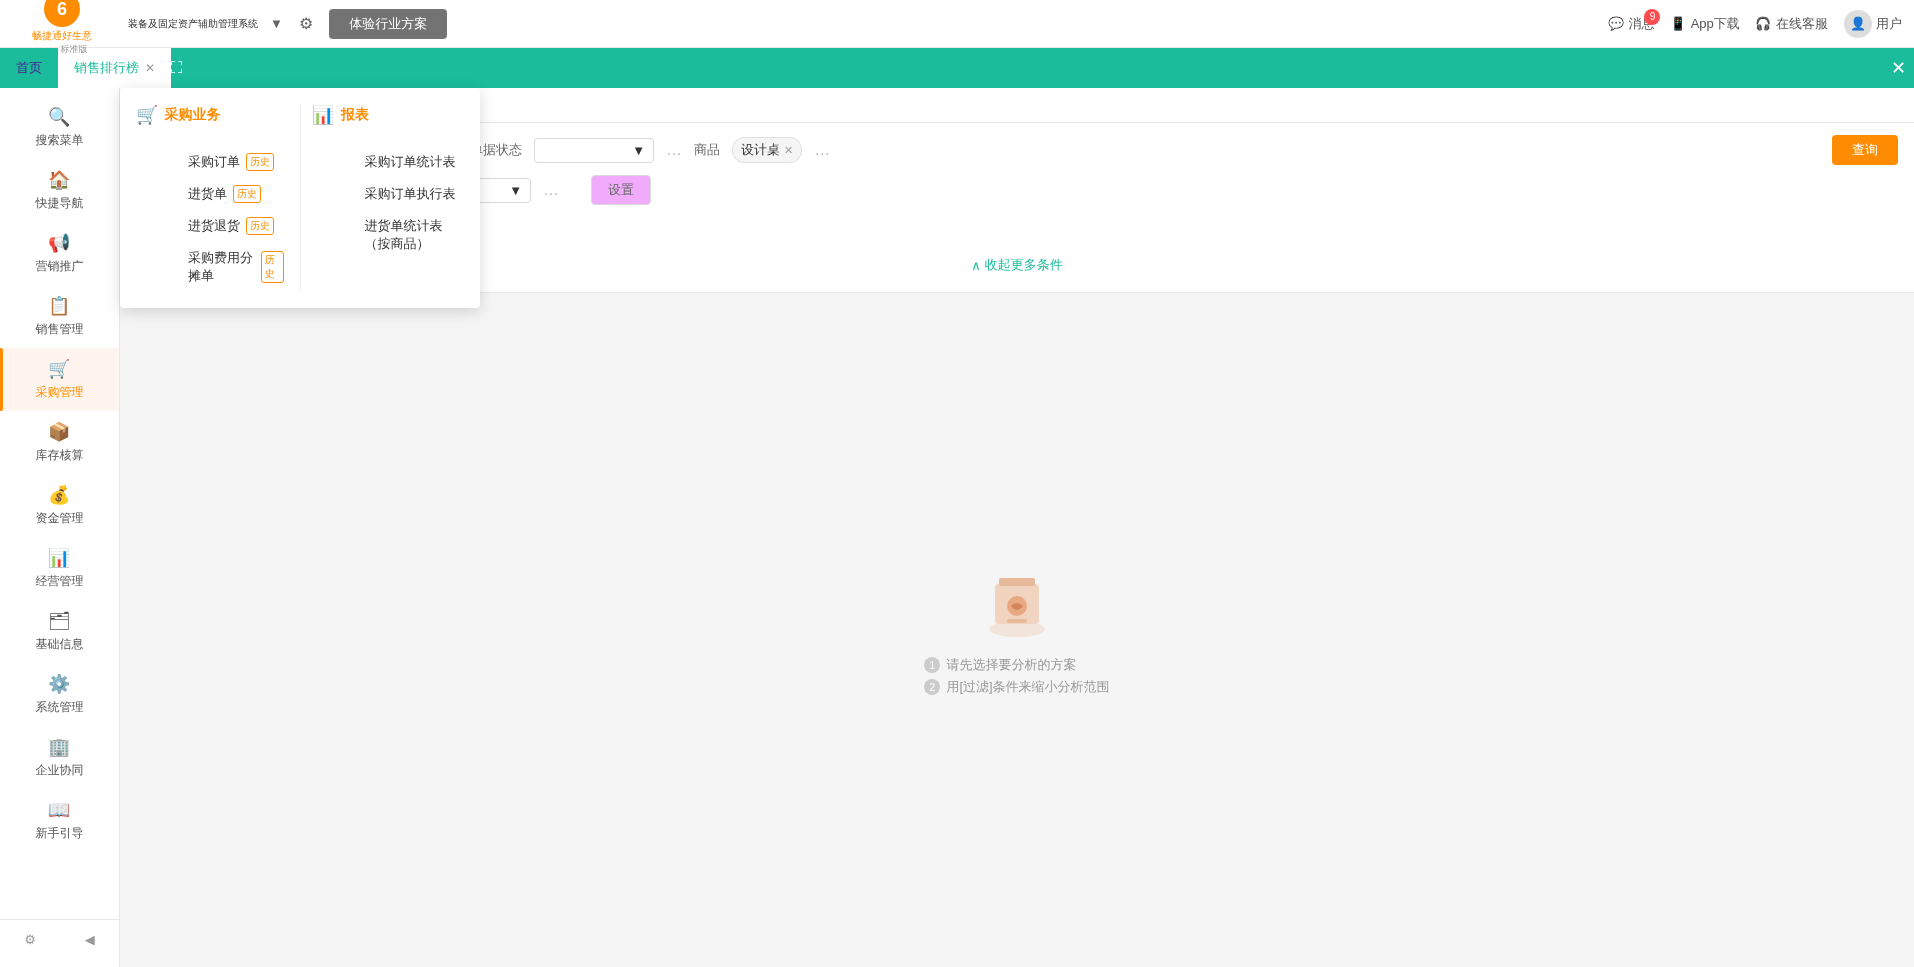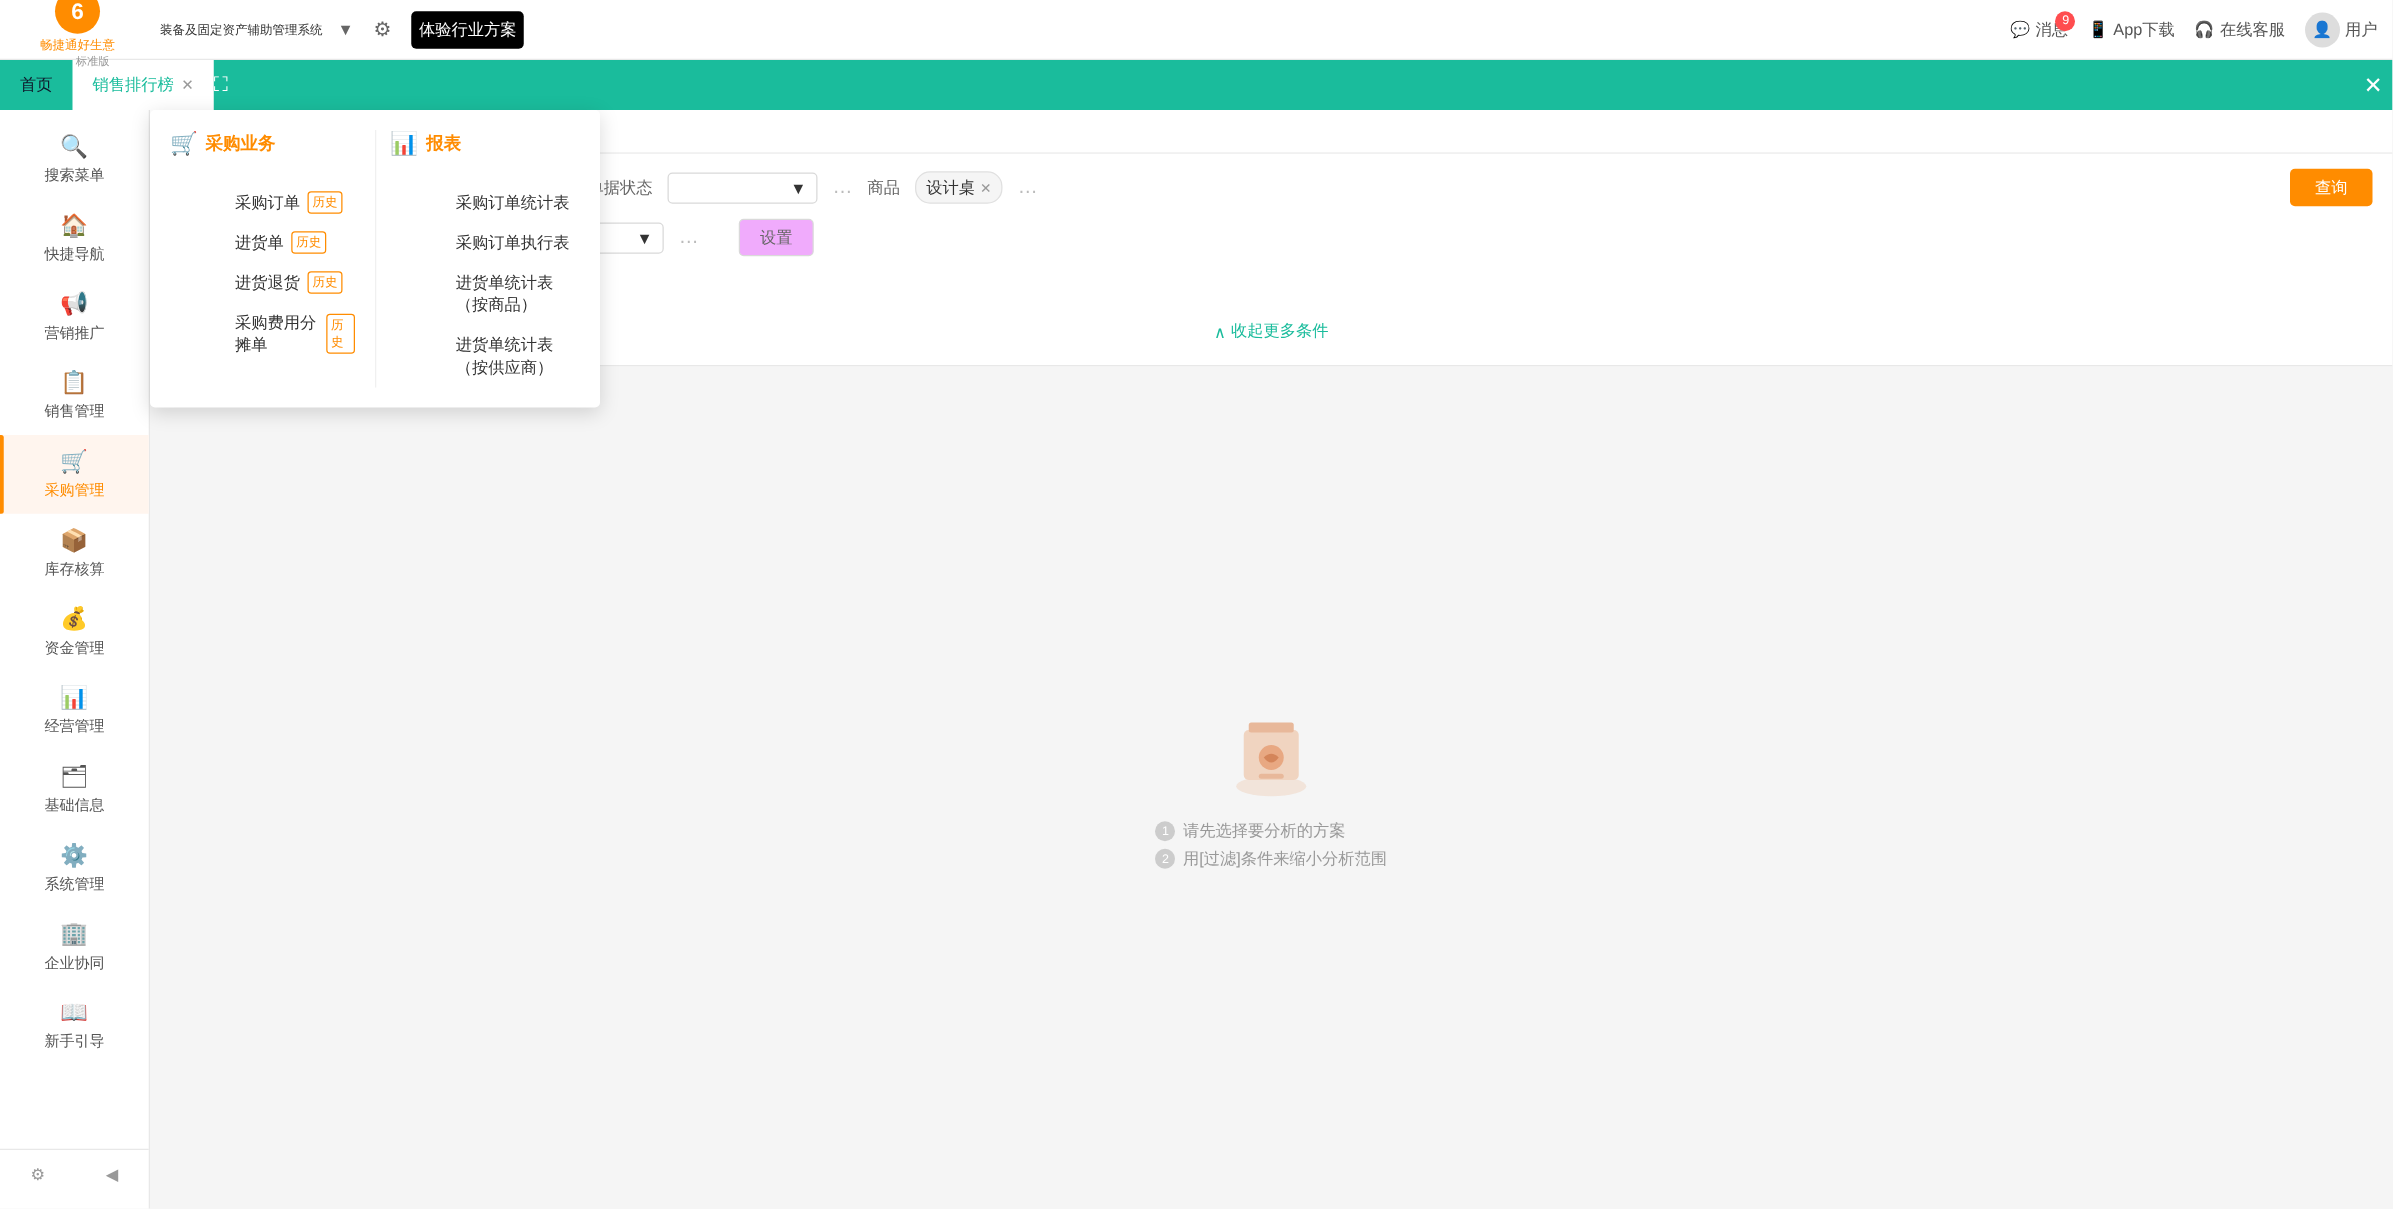--- a/index.html
+++ b/index.html
@@ -8,30 +8,30 @@
     
     .topbar { display: flex; align-items: center; height: 48px; background: #fff; border-bottom: 1px solid #e8e8e8; padding: 0 12px; gap: 8px; position: relative; z-index: 100; }
     .logo-area { display: flex; flex-direction: column; align-items: center; justify-content: center; width: 100px; }
     .logo-icon { width: 36px; height: 36px; background: #ff8c00; border-radius: 50%; display: flex; align-items: center; justify-content: center; }
     .logo-icon span { color: #fff; font-size: 18px; font-weight: bold; }
     .logo-label { font-size: 10px; color: #ff8c00; margin-top: 2px; }
     .logo-sub { font-size: 9px; color: #999; margin-left: 24px; }
     .system-title { color: #333; font-size: 10px; margin-left: 8px; }
     .dropdown-arrow { color: #666; margin-left: 4px; cursor: pointer; }
     .gear-btn { color: #666; font-size: 16px; cursor: pointer; margin-left: 8px; }
-    .trial-btn { background: #000000; color: #fff; border: none; border-radius: 4px; padding: 6px 6px; font-size: 13px; cursor: pointer; margin-left: 8px; }
+    .trial-btn { background: #737373; color: #fff; border: none; border-radius: 4px; padding: 6px 20px; font-size: 13px; cursor: pointer; margin-left: 8px; }
 
     .topbar-right { margin-left: auto; display: flex; align-items: center; gap: 16px; }
     .topbar-right-item { display: flex; align-items: center; gap: 4px; color: #555; font-size: 13px; cursor: pointer; position: relative; }
     .badge { background: #ff4d4f; color: #fff; border-radius: 50%; width: 16px; height: 16px; font-size: 10px; display: flex; align-items: center; justify-content: center; position: absolute; top: -6px; right: -6px; }
     .avatar { width: 28px; height: 28px; border-radius: 50%; background: #ddd; display: flex; align-items: center; justify-content: center; }
 
     
     .tabbar { display: flex; align-items: center; height: 40px; background: #1abc9c; padding: 0; position: relative; z-index: 99; }
-    .tab { display: flex; align-items: center; height: 100%; padding: 0 16px; color: #0f172a; cursor: pointer; font-size: 13px; gap: 6px; }
+    .tab { display: flex; align-items: center; height: 100%; padding: 0 16px; color: #4c1d95; cursor: pointer; font-size: 13px; gap: 6px; }
     .tab.active { background: #fff; color: #1abc9c; }
     .tab-close { font-size: 12px; color: #999; cursor: pointer; }
     .tabbar-close { margin-left: auto; margin-right: 8px; color: #fff; font-size: 18px; cursor: pointer; }
     .tabbar-expand { color: #fff; font-size: 16px; cursor: pointer; margin-right: 8px; }
 
     
     .layout { display: flex; height: calc(967px - 88px); }
     .sidebar { width: 120px; background: #fff; border-right: 1px solid #e8e8e8; display: flex; flex-direction: column; padding: 8px 0; }
     .sidebar-item { display: flex; flex-direction: column; align-items: center; padding: 10px 0; cursor: pointer; color: #555; font-size: 12px; gap: 4px; position: relative; }
     .sidebar-item.active { background: #fff5ee; color: #ff8c00; }
@@ -329,17 +329,14 @@
 
     <div class="menu-item">
       <span>采购订单统计表</span>
     </div>
     <div class="menu-item">
       <span>采购订单执行表</span>
     </div>
     <div class="menu-item">
       <span>进货单统计表（按商品）</span>
     </div>
-    <div class="menu-item">
-      <span>进货单统计表（按供应商）</span>
-    </div>
   </div>
 </div>
 
 </body></html>

